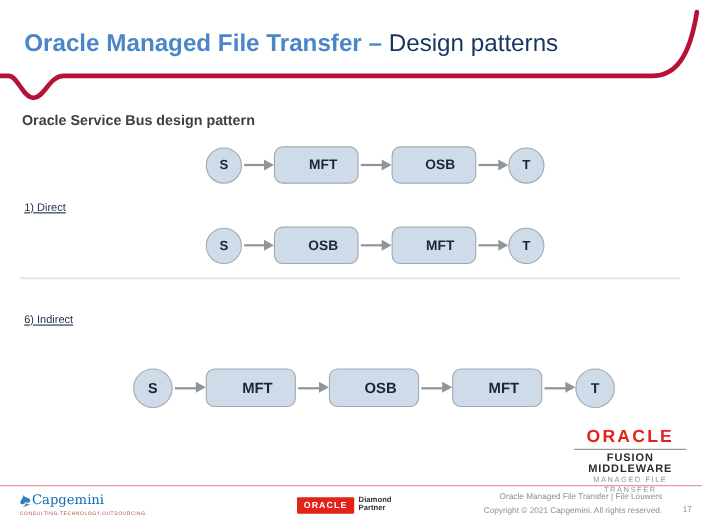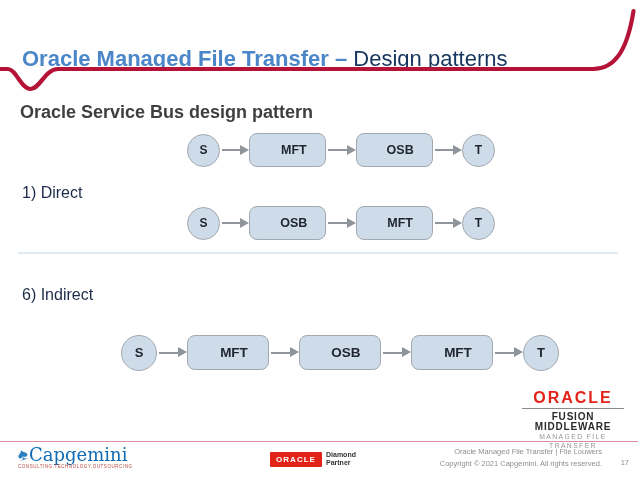--- a/index.html
+++ b/index.html
@@ -3,28 +3,28 @@
 <meta charset="utf-8">
 <style>
   * { margin:0; padding:0; box-sizing:border-box; }
   html,body { width:638px; height:478px; }
   body {
     position:relative; width:638px; height:478px; background:#ffffff;
     font-family:"Liberation Sans", sans-serif; overflow:hidden;
   }
 
   
-  .title { position:absolute; left:22px; top:26px; font-size:22px; white-space:nowrap;margin-top:20px; }
+  .title { position:absolute; left:22px; top:26px; font-size:22px; white-space:nowrap; }
   .title .main { color:#4b86c8; font-weight:bold; }
   .title .rest { color:#17365d; font-weight:normal; }
   .swoosh { position:absolute; left:0; top:0; width:638px; height:96px; pointer-events:none; }
 
   
-  .subtitle { position:absolute; left:20px; top:102px; font-size:18px; font-weight:bold; color:#3f3f3f; }
-  .section-label { position:absolute; left:22px; font-size:16px; color:#1c2b4a; }
+  .subtitle { position:absolute; left:20px; top:102px; font-size:13px; font-weight:bold; color:#3f3f3f; }
+  .section-label { position:absolute; left:22px; font-size:10px; color:#1c2b4a;text-decoration:underline; }
   #label-direct { top:184px; }
   #label-indirect { top:286px; }
 
   
   .flow { position:absolute; display:flex; align-items:center; }
   #flow-0 { left:187px; top:133px; width:308px; height:34px; }
   #flow-1 { left:187px; top:206px; width:308px; height:34px; }
   #flow-2 { left:121px; top:334px; width:438px; height:37px; }
 
   .node {
@@ -51,21 +51,21 @@
   .fusion .rule { height:1px; background:#8a8a8a; margin:2px 8px 3px 8px; }
   .fusion .l1 { color:#2b2b2b; font-weight:bold; font-size:10px; letter-spacing:0.8px; line-height:10px; }
   .fusion .l2 { color:#949494; font-size:6.8px; letter-spacing:1.4px; line-height:9px; }
 
   
   .footer-line { position:absolute; left:0; top:441px; width:638px; height:1px; background:#de8ca0; }
 
   .capgemini { position:absolute; left:18px; top:446px; }
   .cap-row { display:flex; align-items:center; }
   .cap-spade { color:#2a7fc1; font-size:17px; line-height:17px; transform:rotate(-18deg) scaleX(1.15); display:inline-block; margin-right:2px; }
-  .cap-name { font-family:"DejaVu Serif", serif; color:#0f6cb5; font-size:18px; line-height:17px; }
+  .cap-name { font-family:"DejaVu Serif", serif; color:#0f6cb5; font-size:12px; line-height:17px; }
   .cap-tag { color:#b5483f; font-size:4.5px; letter-spacing:0.55px; margin-top:1px; white-space:nowrap; }
 
   .partner { position:absolute; left:270px; top:451px; display:flex; align-items:center; }
   .partner .obox {
     background:#e2231a; color:#ffffff; width:52px; height:15px; border-radius:1px;
     display:flex; align-items:center; justify-content:center;
     font-weight:bold; font-size:8px; letter-spacing:1px; margin-right:4px;
   }
   .partner .level { font-size:7px; font-weight:bold; color:#333333; line-height:8px; }
 

